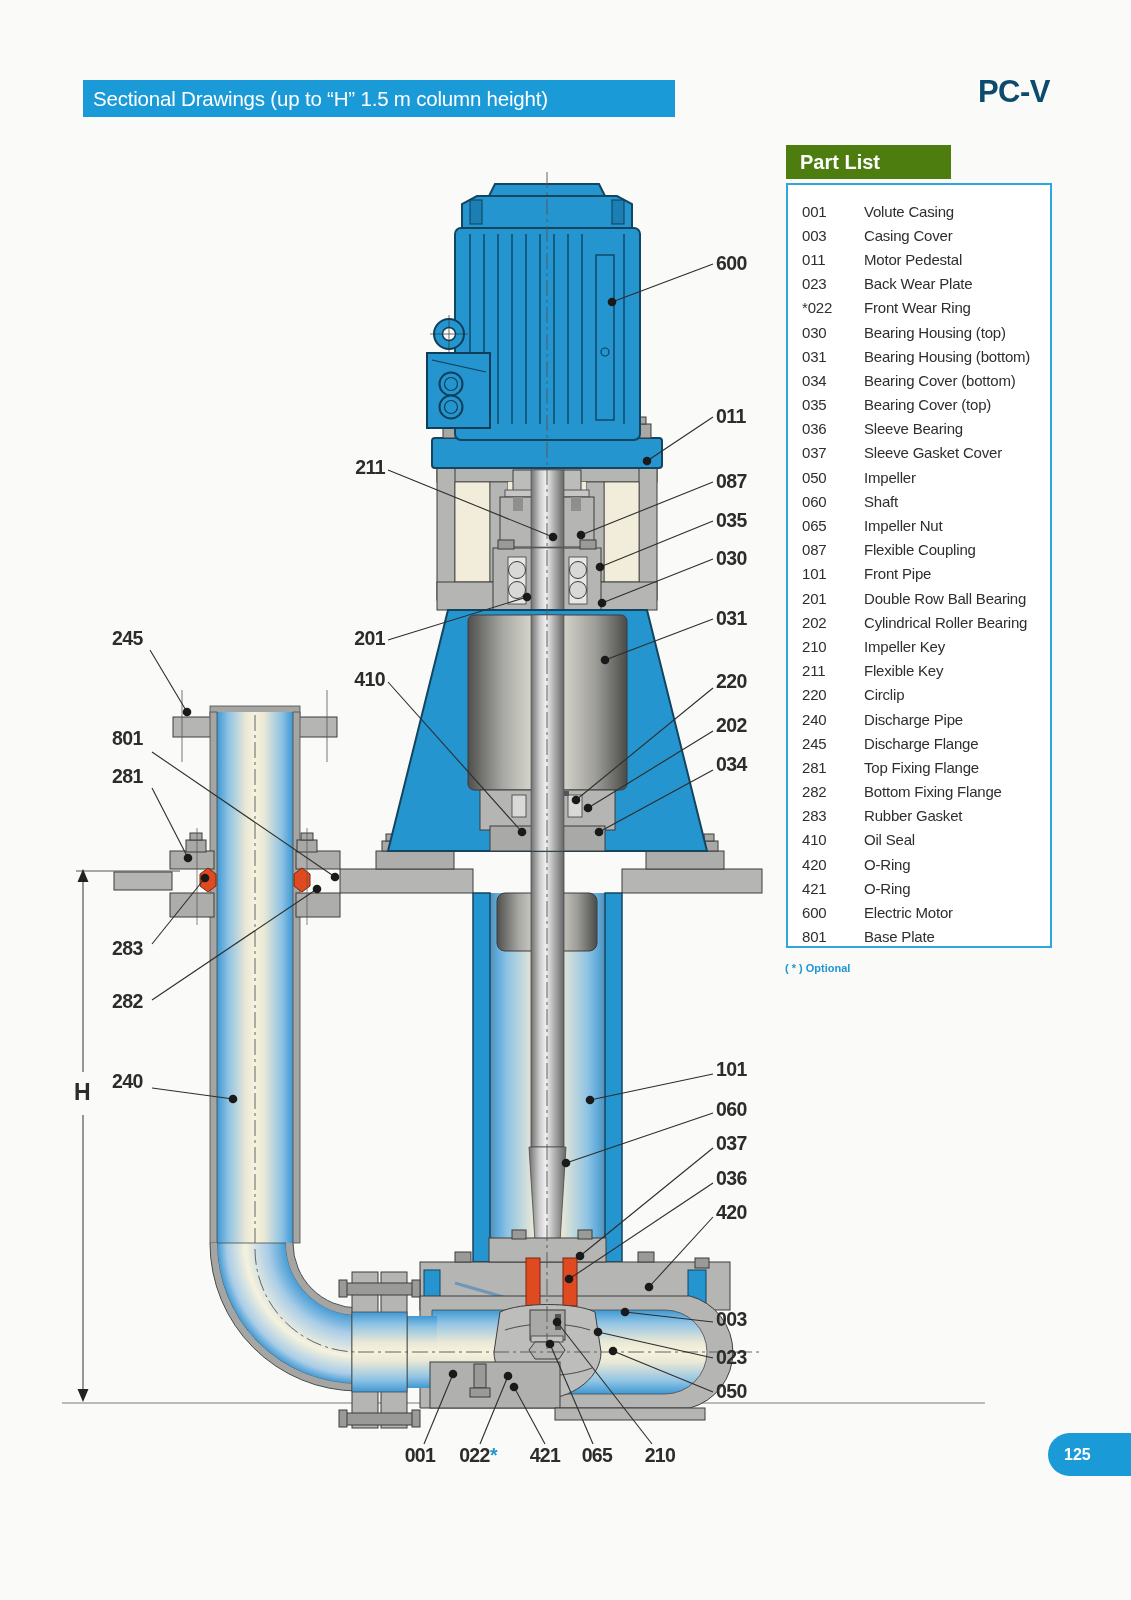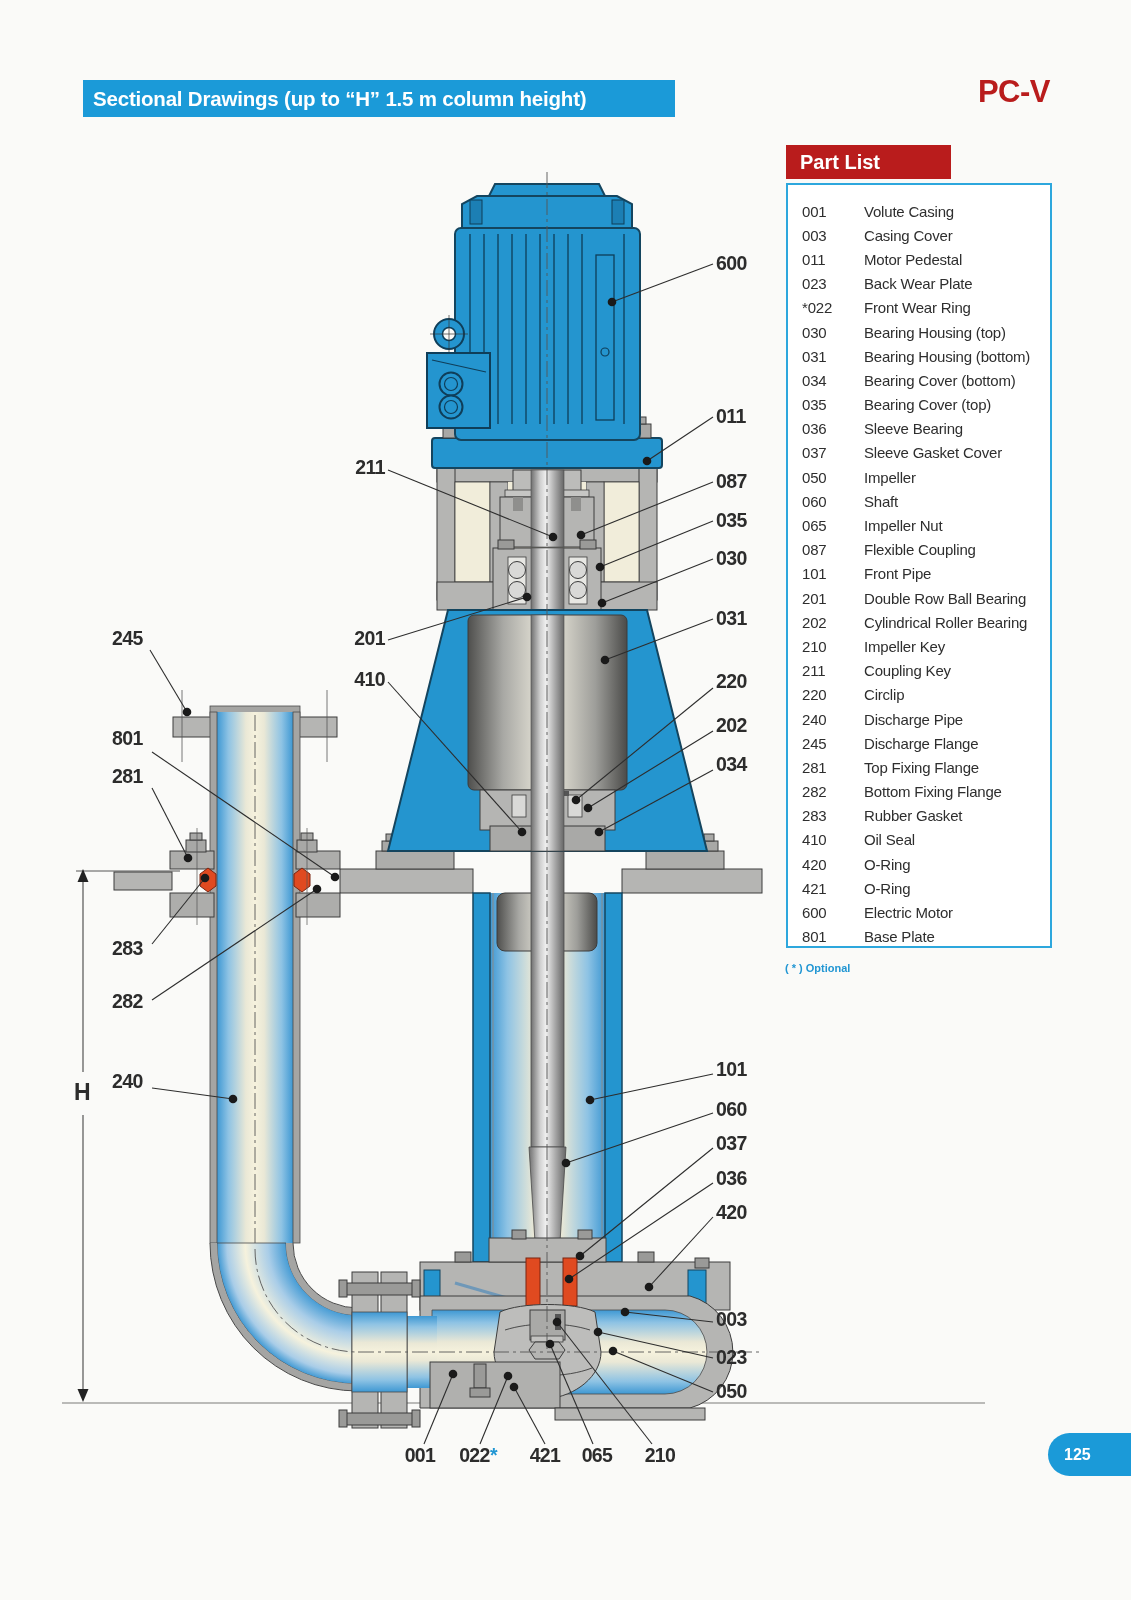--- a/index.html
+++ b/index.html
@@ -1,24 +1,24 @@
 <!DOCTYPE html>
 <html><head>
 <meta charset="utf-8">
 <style>
   html,body{margin:0;padding:0;background:#e8e8e6;}
   .page{position:relative;width:1131px;height:1600px;background:#fafaf8;overflow:hidden;
         font-family:"Liberation Sans", sans-serif;}
   svg.draw{position:absolute;left:0;top:0;z-index:1;}
   .title-bar{position:absolute;left:83px;top:80px;width:592px;height:37px;background:#1b9ad8;
-    color:#fff;font-size:20.5px;font-weight:700;line-height:37px;padding-left:10px;
+    color:#fff;font-size:20.5px;font-weight:400;line-height:37px;padding-left:10px;
     box-sizing:border-box;letter-spacing:-0.2px;z-index:2;}
   .product-code{position:absolute;right:81px;top:74px;font-size:31px;font-weight:700;
-    color:#b91c1c;z-index:2;letter-spacing:-0.5px;}
-  .pl-header{position:absolute;left:786px;top:145px;width:165px;height:34px;background:#b91c1c;
+    color:#0c4a6e;z-index:2;letter-spacing:-0.5px;}
+  .pl-header{position:absolute;left:786px;top:145px;width:165px;height:34px;background:#4d7c0f;
     color:#fff;font-size:20px;font-weight:700;line-height:34px;padding-left:14px;
     box-sizing:border-box;z-index:3;}
   .pl-box{position:absolute;left:786px;top:183px;width:266px;height:765px;background:#fff;
     border:2px solid #2da7dd;box-sizing:border-box;z-index:2;padding:14px 0 0 14px;}
   .pl-row{display:flex;height:24.2px;align-items:center;font-size:15px;color:#2e2e2e;
     letter-spacing:-0.2px;}
   .pl-row .code{width:62px;flex:none;}
   .pl-note{position:absolute;left:785px;top:962px;font-size:11px;font-weight:700;
     color:#2196d3;z-index:2;}
   .page-badge{position:absolute;left:1048px;top:1433px;width:83px;height:43px;background:#1b9ad8;
@@ -495,21 +495,21 @@
   <div class="pl-row">
         <span class="code">202</span>
         <span>Cylindrical Roller Bearing</span>
       </div>
   <div class="pl-row">
         <span class="code">210</span>
         <span>Impeller Key</span>
       </div>
   <div class="pl-row">
         <span class="code">211</span>
-        <span>Coupling Key</span>
+        <span>Flexible Key</span>
       </div>
   <div class="pl-row">
         <span class="code">220</span>
         <span>Circlip</span>
       </div>
   <div class="pl-row">
         <span class="code">240</span>
         <span>Discharge Pipe</span>
       </div>
   <div class="pl-row">

